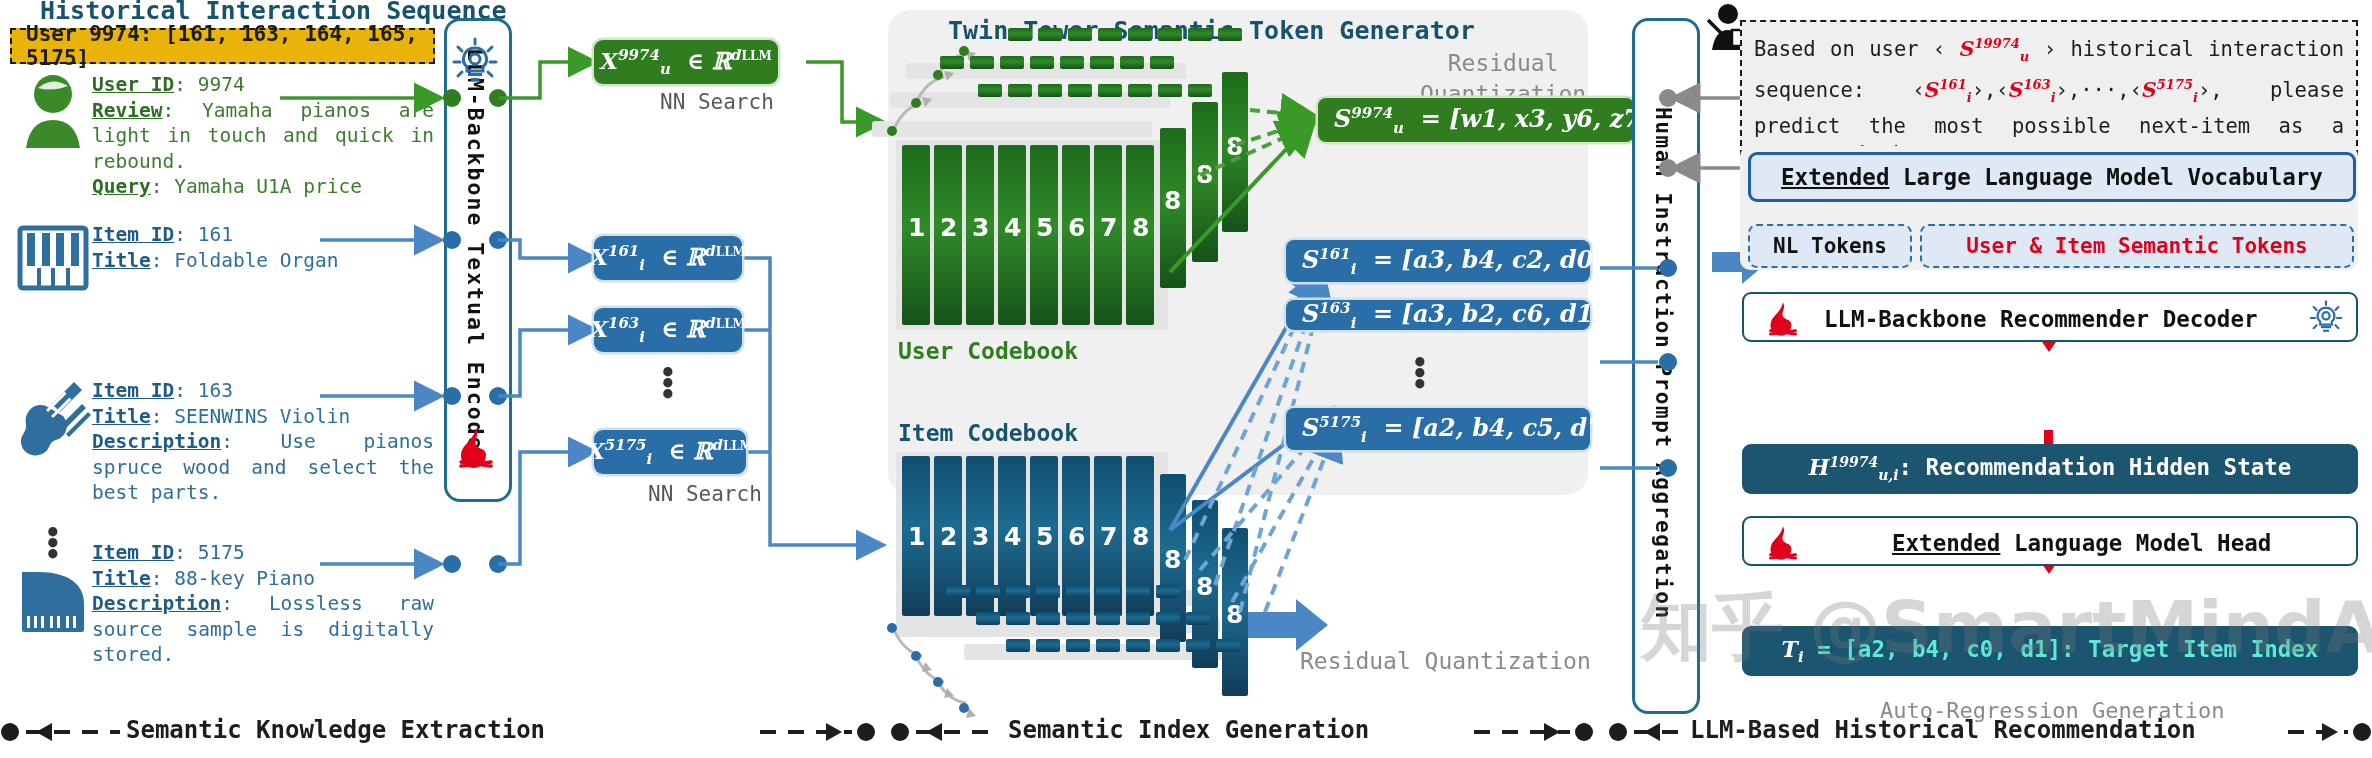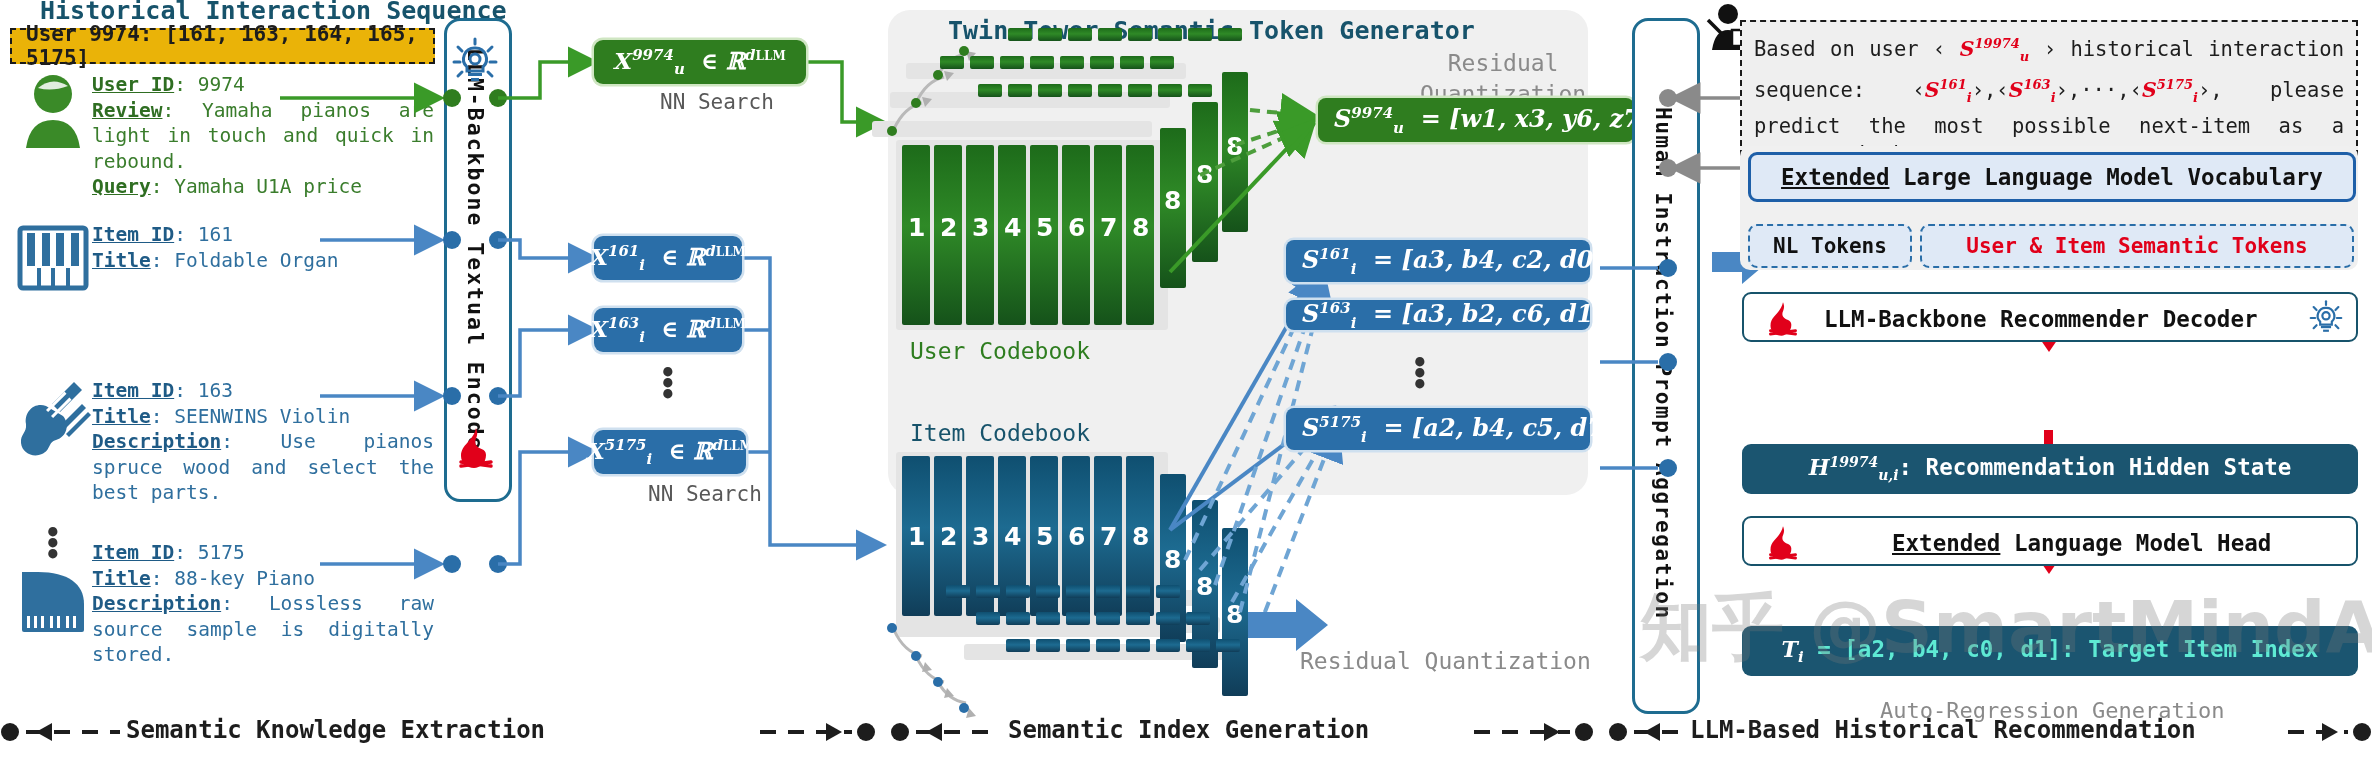--- a/index.html
+++ b/index.html
@@ -37,21 +37,21 @@
   .xbox.b{background:#2a6ea8;box-shadow:0 0 0 2.5px #cfe0ef;}
   .xbox sup{font-size:15px;vertical-align:super;font-style:italic;}
   .xbox sub{font-size:15px;vertical-align:sub;font-style:italic;}
   .nnsearch{position:absolute;font-size:21px;color:#585858;}
 
   
   #mid-panel{left:888px;top:10px;width:700px;height:485px;background:#f0f0f0;border-radius:22px;}
   #mid-title{left:948px;top:16px;font-size:25px;font-weight:bold;color:#17536b;}
   #resid-top{left:1420px;top:48px;font-size:23px;color:#8a8a8a;text-align:center;line-height:31px;}
   #resid-bot{left:1300px;top:648px;font-size:23px;color:#8a8a8a;}
-  .cbname{position:absolute;font-size:23px;font-weight:normal;margin-left:12px;}
+  .cbname{position:absolute;font-size:23px;font-weight:bold;}
   .cbname.g{color:#2e7d1f;}
   .cbname.b{color:#17536b;}
 
   .stack{position:absolute;background:#e4e4e4;border-radius:3px;}
   .bar{position:absolute;border-radius:2px;}
   .bar.g{background:linear-gradient(180deg,#1d6b1a 0%,#2f8a27 45%,#15521a 100%);}
   .bar.b{background:linear-gradient(180deg,#0f4f70 0%,#1d6b91 45%,#103d58 100%);}
   .barnum{position:absolute;color:#fff;font-size:25px;font-weight:bold;font-family:"DejaVu Sans",sans-serif;}
 
   .sbox{position:absolute;border-radius:8px;display:flex;align-items:center;padding:0 16px;
@@ -251,21 +251,21 @@
   <circle cx="455" cy="98" r="0" fill="none"></circle>
 
   <path d="M806 62 L842 62 L842 122 L880 122" fill="none" stroke="#3a9a28" stroke-width="3.5" marker-end="url(#agr)"></path>
 
   <path d="M738 258 L770 258 L770 545 L880 545" fill="none" stroke="#4a87c4" stroke-width="3.5" marker-end="url(#abl)"></path>
   <path d="M742 330 L770 330" fill="none" stroke="#4a87c4" stroke-width="3.5"></path>
   <path d="M746 452 L770 452" fill="none" stroke="#4a87c4" stroke-width="3.5"></path>
 
 </svg>
 
-<div class="xbox g" style="left:594px;top:40px;width:212px;height:44px;">
+<div class="xbox g" style="left:594px;top:40px;width:184px;height:44px;">
   <span>
     <i>X</i><sup>9974</sup><sub>u</sub>
     &nbsp;∈&nbsp;ℝ<sup><i>d</i><span style="font-style:normal;font-size:12px;">LLM</span></sup>
   </span>
 </div>
 <div class="nnsearch" style="left:660px;top:90px;">NN Search</div>
 
 <div class="xbox b" style="left:594px;top:236px;width:148px;height:44px;">
   <span>
     <i>X</i><sup>161</sup><sub>i</sub>

